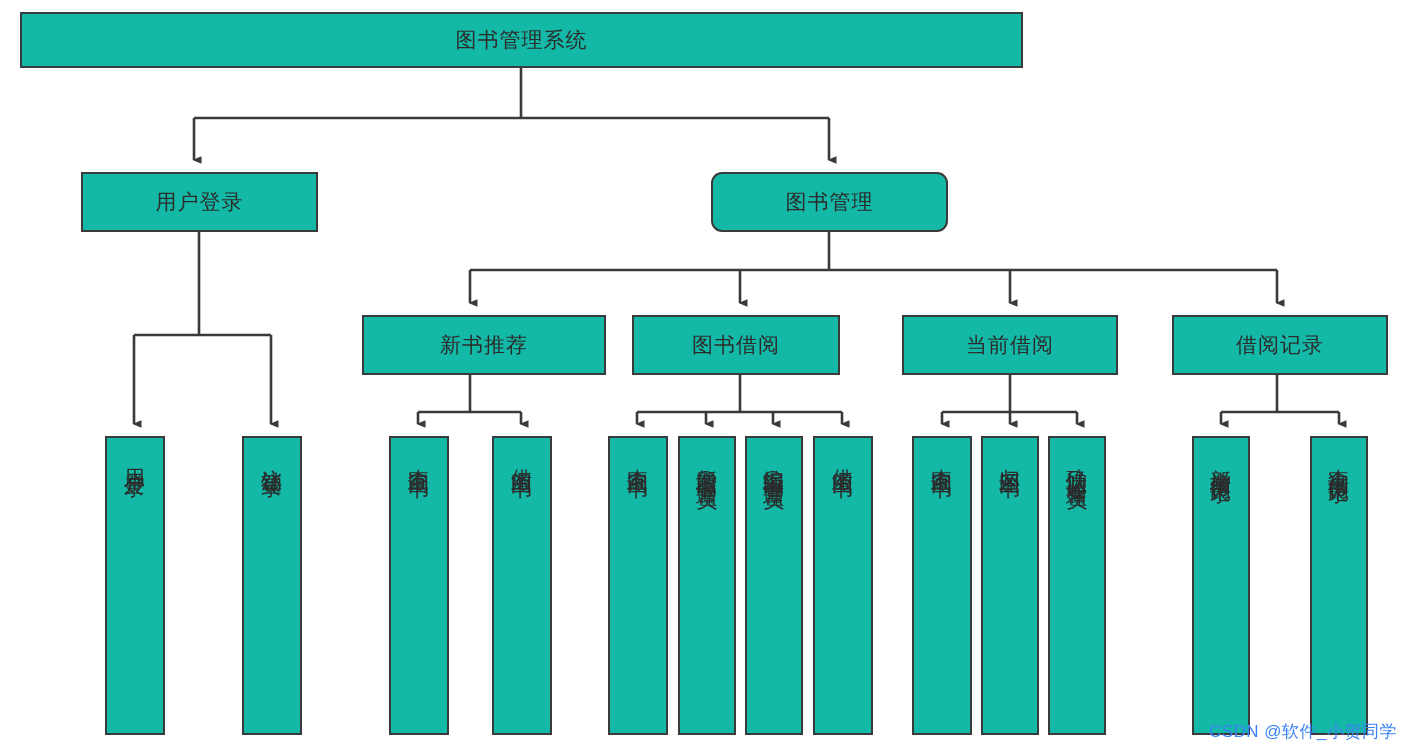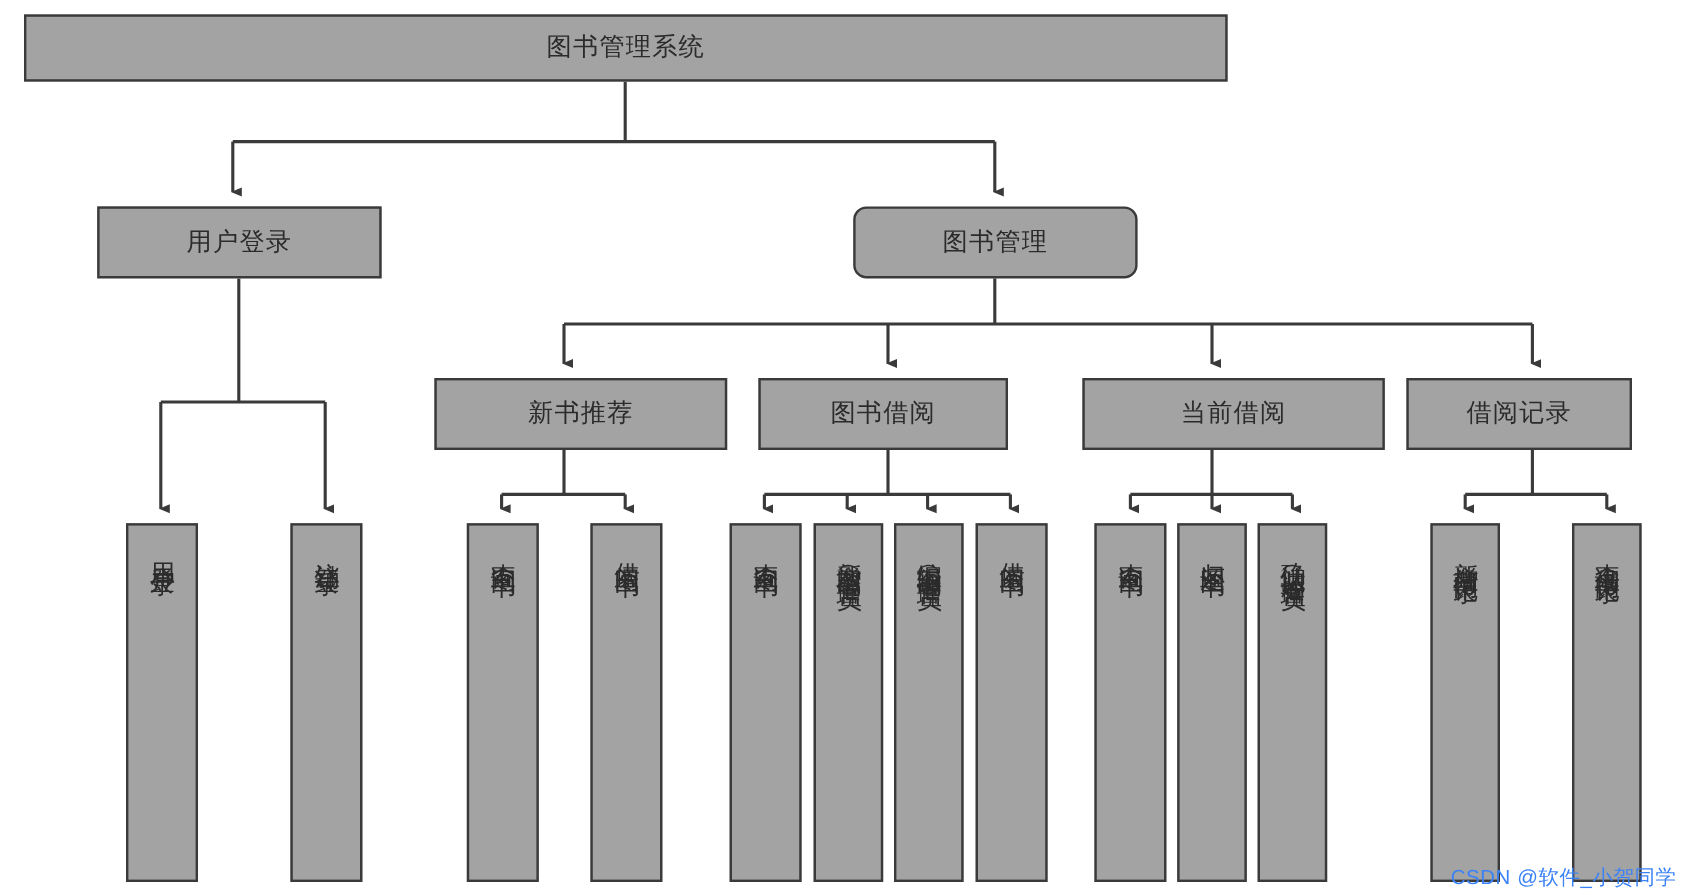--- a/index.html
+++ b/index.html
@@ -24,21 +24,21 @@
     left: 0;
     top: 0;
     width: 1405px;
     height: 747px;
     pointer-events: none;
   }
   
   .node {
     position: absolute;
     box-sizing: border-box;
-    background: #a3a3a3;
+    background: #14b8a6;
     border: 2.5px solid #3a3a3a;
     display: flex;
     align-items: center;
     justify-content: center;
     color: #2b2b2b;
     z-index: 2;
   }
   .node .label {
     font-size: 21px;
     line-height: 1.12;
@@ -148,25 +148,25 @@
   </div>
 
   <div class="node horiz" style="left:362px; top:315px; width:244px; height:60px;">
     <span class="label">新书推荐</span>
   </div>
 
   <div class="node horiz" style="left:632px; top:315px; width:208px; height:60px;">
     <span class="label">图书借阅</span>
   </div>
 
-  <div class="node horiz" style="left:902px; top:315px; width:252px; height:60px;">
+  <div class="node horiz" style="left:902px; top:315px; width:216px; height:60px;">
     <span class="label">当前借阅</span>
   </div>
 
-  <div class="node horiz" style="left:1172px; top:315px; width:188px; height:60px;">
+  <div class="node horiz" style="left:1172px; top:315px; width:216px; height:60px;">
     <span class="label">借阅记录</span>
   </div>
 
   <div class="node vert" style="left:105px; top:436px; width:60px; height:299px;">
     <span class="label">用户登录</span>
   </div>
 
   <div class="node vert" style="left:242px; top:436px; width:60px; height:299px;">
     <span class="label">注销登录</span>
   </div>

